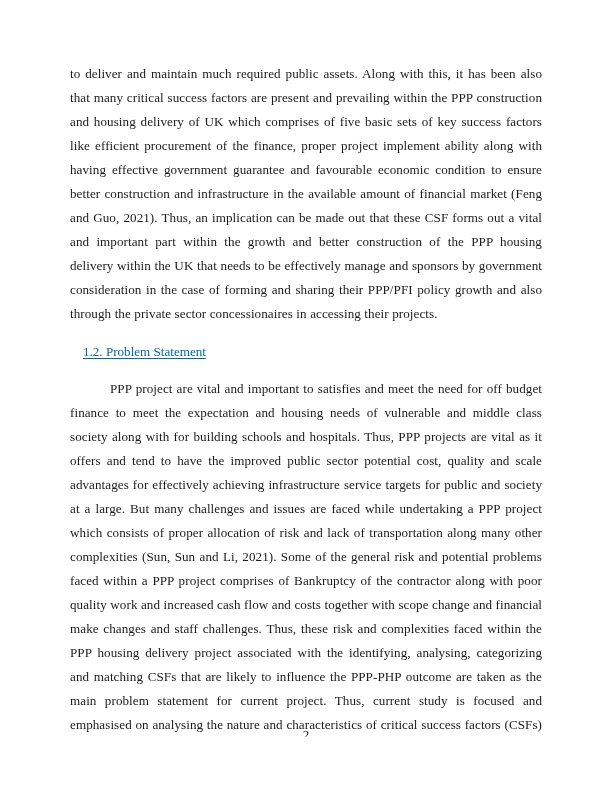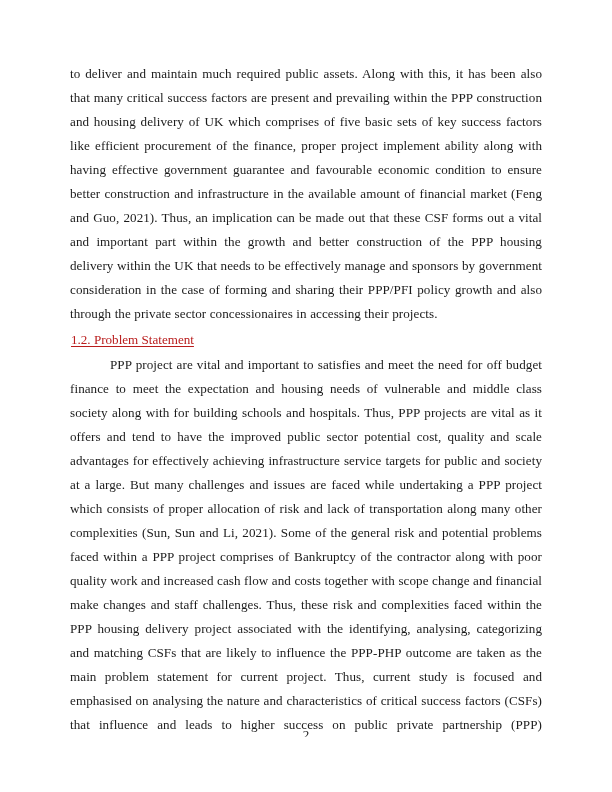--- a/index.html
+++ b/index.html
@@ -39,25 +39,25 @@
   p.body-par.last-flush {
     
   }
   .indent-large {
     text-indent: 40px;
   }
   .indent-small {
     text-indent: 22px;
   }
   h2.section-heading {
-    margin: 1px;
+    margin: 13px;
     font-size: 13.1px;
     line-height: 24.05px;
     font-weight: normal;
-    color: #b91c1c;
+    color: #0369a1;
     text-align: left;
   }
   h2.section-heading .u {
     text-decoration: underline;
     text-underline-offset: 2px;
     text-decoration-thickness: 1px;
   }
   .page-number {
     position: absolute;
     left: 0;

